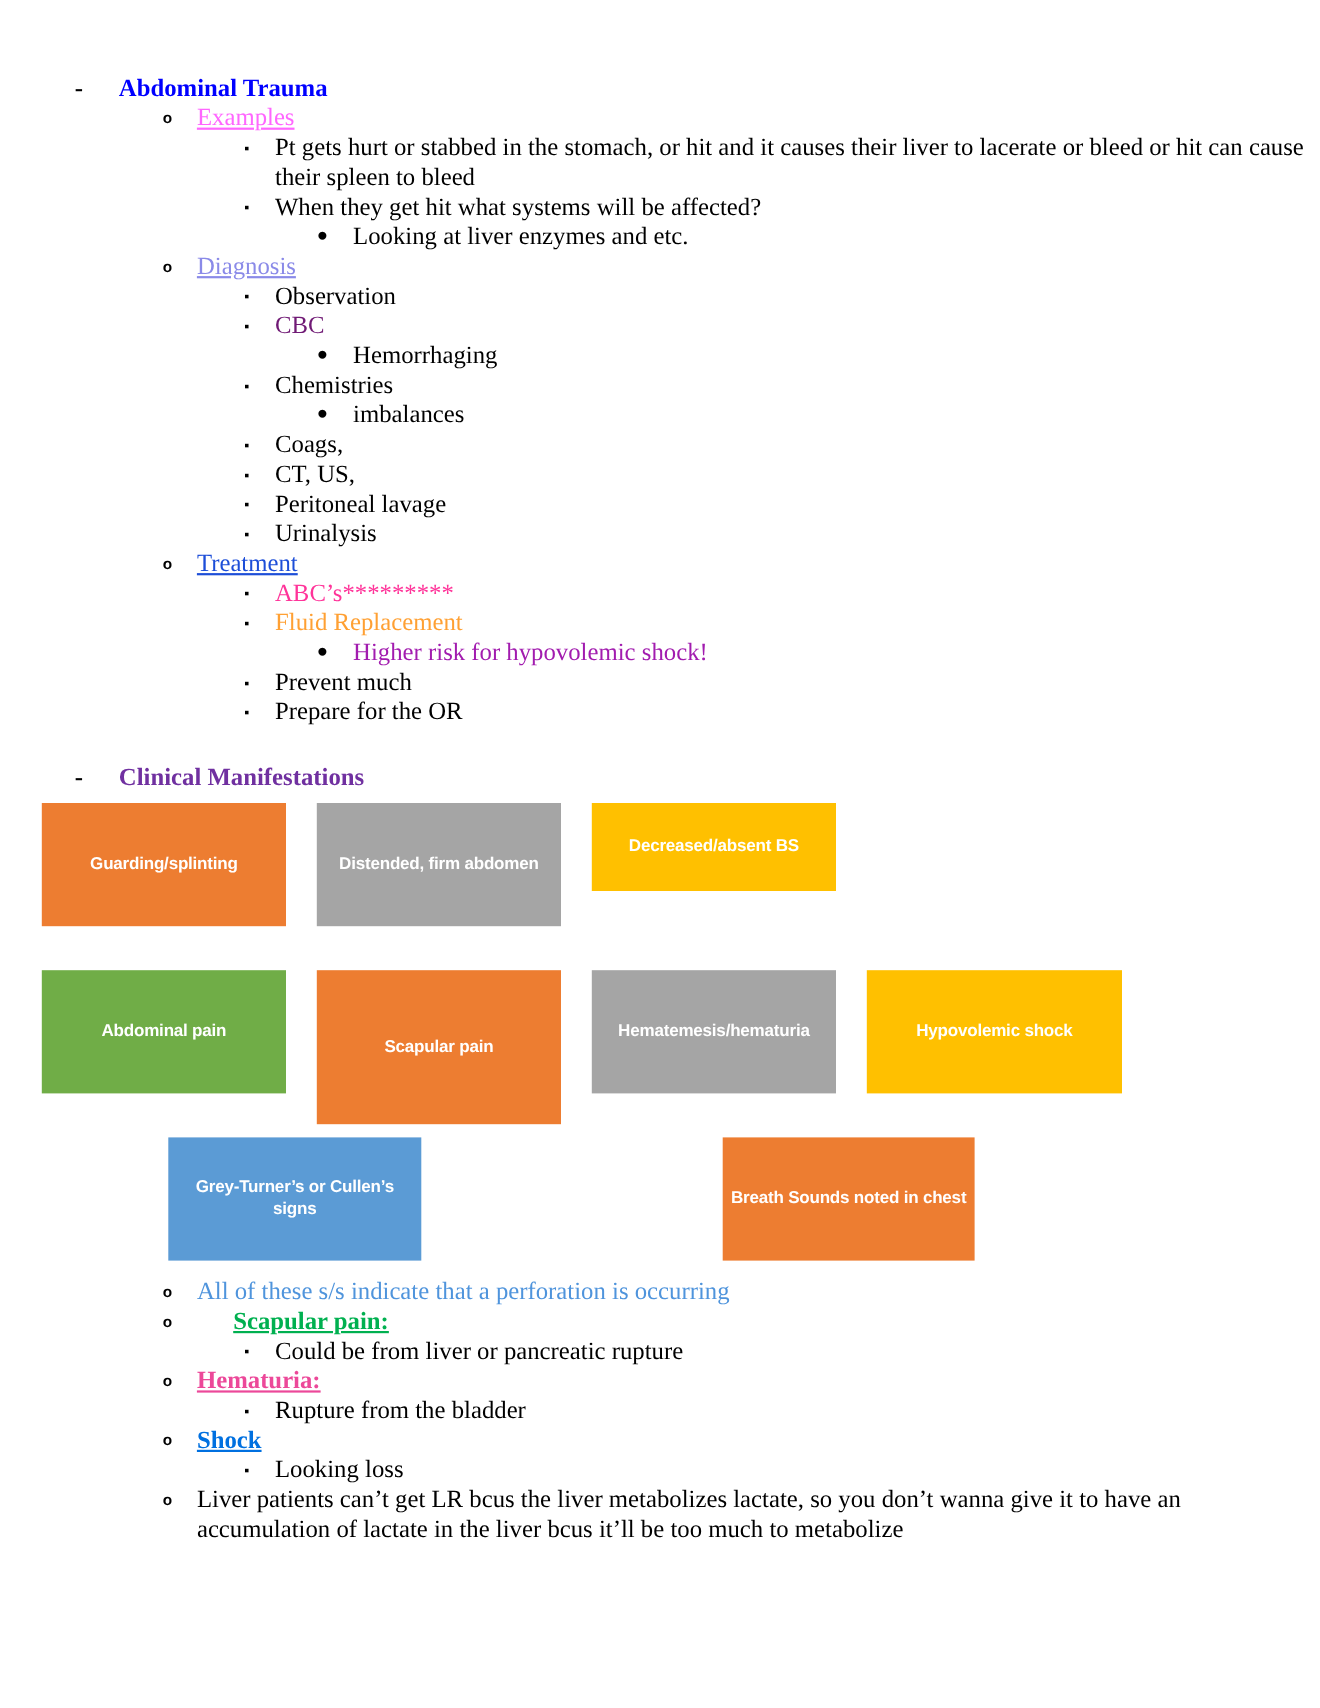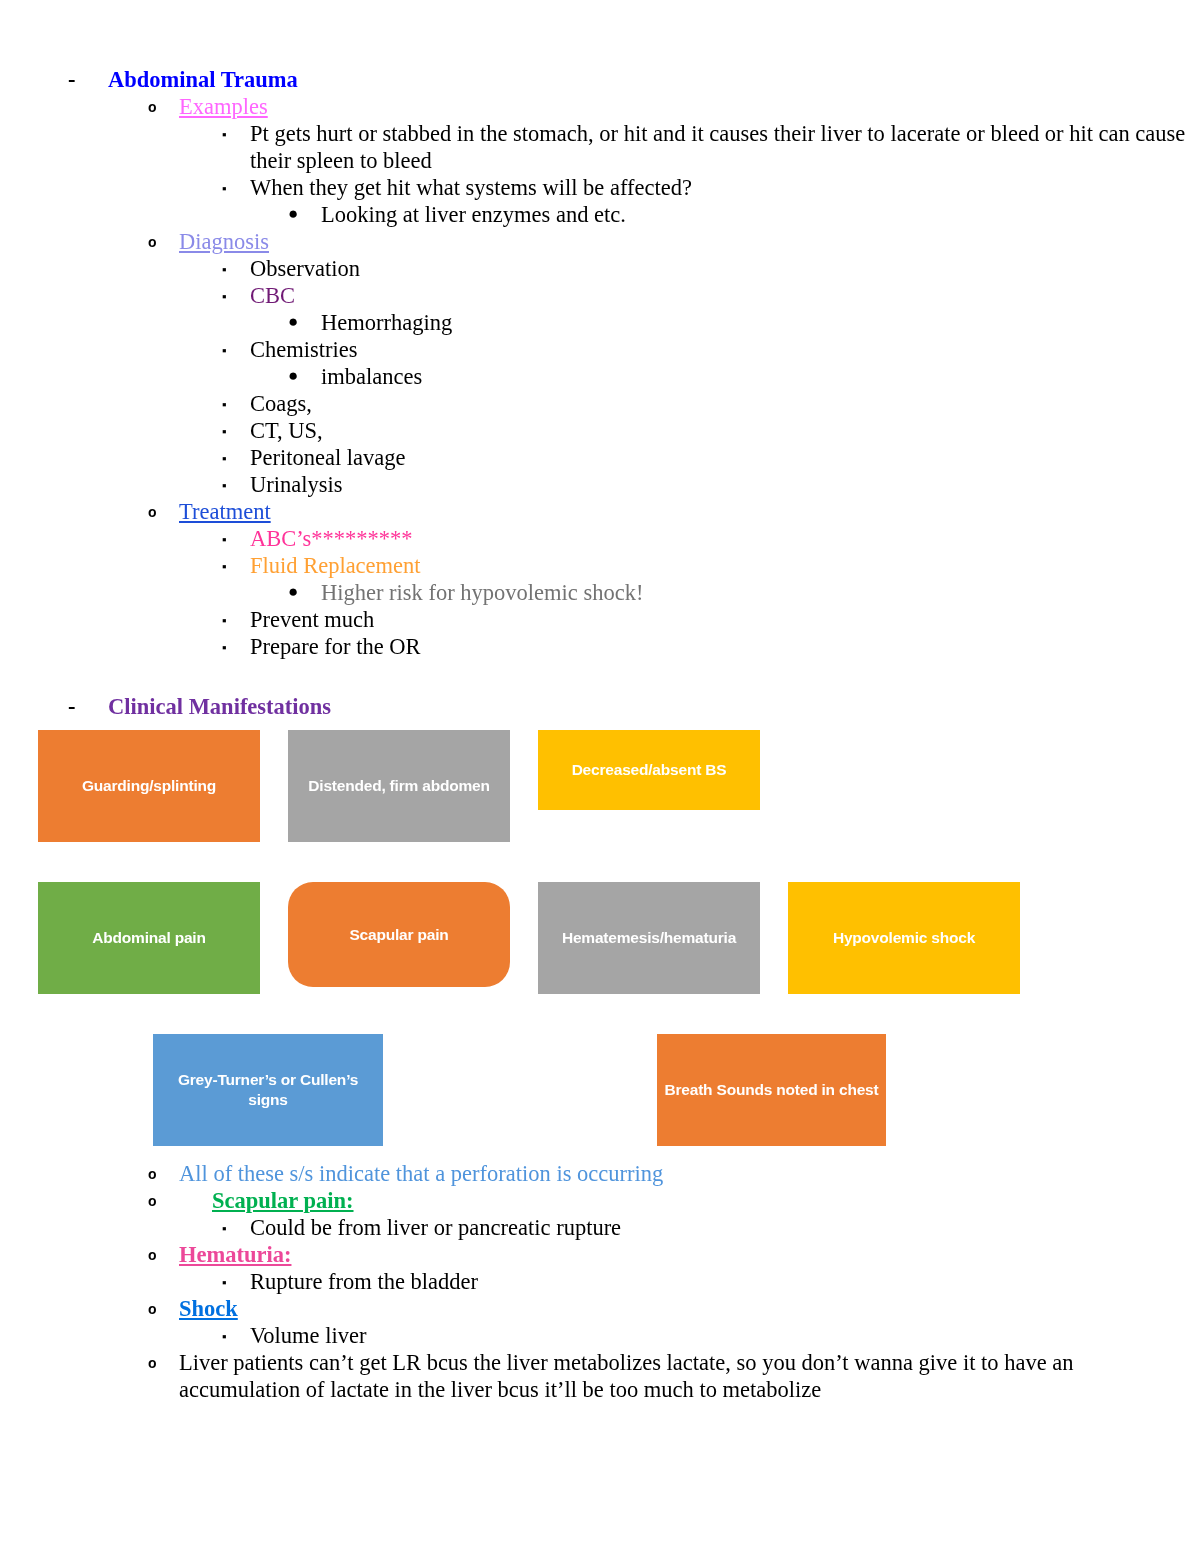--- a/index.html
+++ b/index.html
@@ -138,21 +138,21 @@
       <li class="lvl4"><span class="marker">●</span><span class="txt" style="color: rgb(0, 0, 0);">Hemorrhaging</span></li>
       <li class="lvl3"><span class="marker">▪</span><span class="txt" style="color: rgb(0, 0, 0);">Chemistries</span></li>
       <li class="lvl4"><span class="marker">●</span><span class="txt" style="color: rgb(0, 0, 0);">imbalances</span></li>
       <li class="lvl3"><span class="marker">▪</span><span class="txt" style="color: rgb(0, 0, 0);"> Coags,</span></li>
       <li class="lvl3"><span class="marker">▪</span><span class="txt" style="color: rgb(0, 0, 0);">CT, US,</span></li>
       <li class="lvl3"><span class="marker">▪</span><span class="txt" style="color: rgb(0, 0, 0);">Peritoneal lavage</span></li>
       <li class="lvl3"><span class="marker">▪</span><span class="txt" style="color: rgb(0, 0, 0);">Urinalysis</span></li>
       <li class="lvl2"><span class="marker">o</span><span class="txt" style="color: #1d4ed8; text-decoration: underline;">Treatment</span></li>
       <li class="lvl3"><span class="marker">▪</span><span class="txt" style="color: rgb(255, 51, 153);">ABC’s*********</span></li>
       <li class="lvl3"><span class="marker">▪</span><span class="txt" style="color: rgb(255, 160, 51);">Fluid Replacement</span></li>
-      <li class="lvl4"><span class="marker">●</span><span class="txt" style="color: #737373;">Higher risk for hypovolemic shock!</span></li>
+      <li class="lvl4"><span class="marker">●</span><span class="txt" style="color: #a21caf;">Higher risk for hypovolemic shock!</span></li>
       <li class="lvl3"><span class="marker">▪</span><span class="txt" style="color: rgb(0, 0, 0);">Prevent much</span></li>
       <li class="lvl3"><span class="marker">▪</span><span class="txt" style="color: rgb(0, 0, 0);">Prepare for the OR</span></li>
     </ul>
 
   <div class="section-gap"></div>
   <ul class="outline">
     <li class="lvl1">
       <span class="marker">-</span>
       <span class="txt c-purple">Clinical Manifestations</span>
     </li>
@@ -167,21 +167,21 @@
           <span>Distended, firm abdomen</span>
         </div>
         <div class="sbox" style="left: 538px; top: 0px; width: 222px; height: 80px; background: rgb(255, 192, 0);">
           <span>Decreased/absent BS</span>
         </div>
       </div>
       <div class="boxrow" style="height: 126px; margin-top: 26px;">
         <div class="sbox" style="left: 38px; top: 0px; width: 222px; height: 112px; background: rgb(112, 173, 71);">
           <span>Abdominal pain</span>
         </div>
-        <div class="sbox" style="left: 288px; top: 0px; width: 222px; height: 105px; background: rgb(237, 125, 49); border-radius: 25px;">
+        <div class="sbox" style="left: 288px; top: 0px; width: 222px; height: 140px; background: rgb(237, 125, 49);">
           <span>Scapular pain</span>
         </div>
         <div class="sbox" style="left: 538px; top: 0px; width: 222px; height: 112px; background: rgb(165, 165, 165);">
           <span>Hematemesis/hematuria</span>
         </div>
         <div class="sbox" style="left: 788px; top: 0px; width: 232px; height: 112px; background: rgb(255, 192, 0);">
           <span>Hypovolemic shock</span>
         </div>
       </div>
       <div class="boxrow" style="height: 126px; margin-top: 26px;">
@@ -194,17 +194,17 @@
       </div>
     </div>
 
   <ul class="outline" id="outline-bottom">
       <li class="lvl2"><span class="marker">o</span><span class="txt" style="color: rgb(79, 148, 220);">All of these s/s indicate that a perforation is occurring</span></li>
       <li class="lvl2"><span class="marker">o</span><span class="txt" style="color: rgb(0, 176, 80); font-weight: bold; text-decoration: underline; margin-left: 33px;">Scapular pain: </span></li>
       <li class="lvl3"><span class="marker">▪</span><span class="txt" style="color: rgb(0, 0, 0);">Could be from liver or pancreatic rupture</span></li>
       <li class="lvl2"><span class="marker">o</span><span class="txt" style="color: #ec4899; font-weight: bold; text-decoration: underline;">Hematuria:</span></li>
       <li class="lvl3"><span class="marker">▪</span><span class="txt" style="color: rgb(0, 0, 0);">Rupture from the bladder</span></li>
       <li class="lvl2"><span class="marker">o</span><span class="txt" style="color: rgb(0, 112, 224); font-weight: bold; text-decoration: underline;">Shock </span></li>
-      <li class="lvl3"><span class="marker">▪</span><span class="txt" style="color: rgb(0, 0, 0);">Volume liver</span></li>
+      <li class="lvl3"><span class="marker">▪</span><span class="txt" style="color: rgb(0, 0, 0);">Looking loss</span></li>
       <li class="lvl2"><span class="marker">o</span><span class="txt" style="color: rgb(0, 0, 0);">Liver patients can’t get LR bcus the liver metabolizes lactate, so you don’t wanna give it to have an accumulation of lactate in the liver bcus it’ll be too much to metabolize</span></li>
     </ul>
 
 </div>
 
 </body></html>

